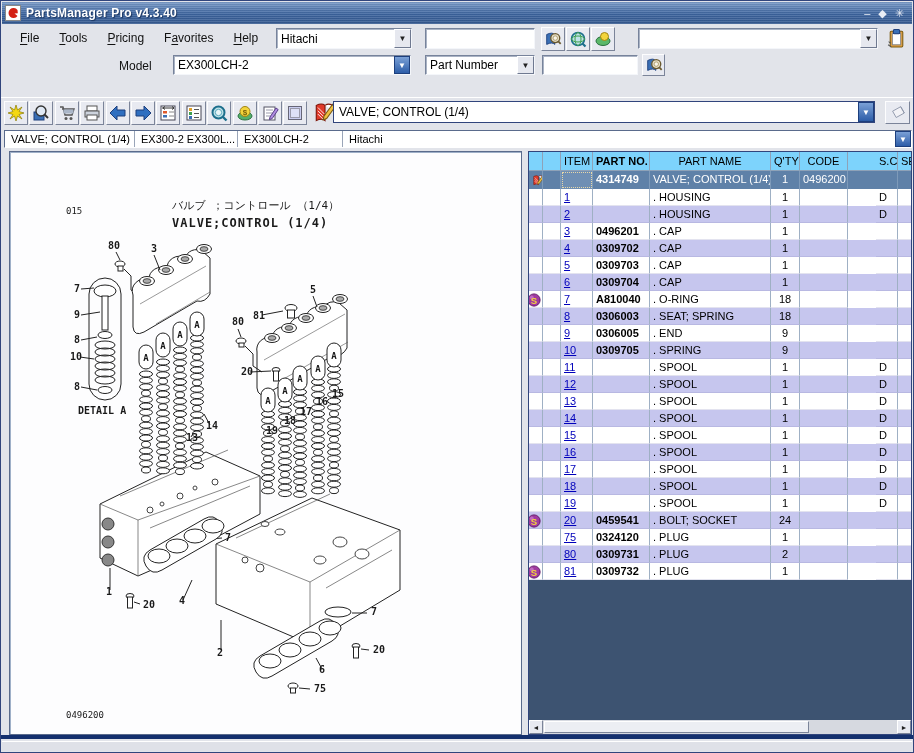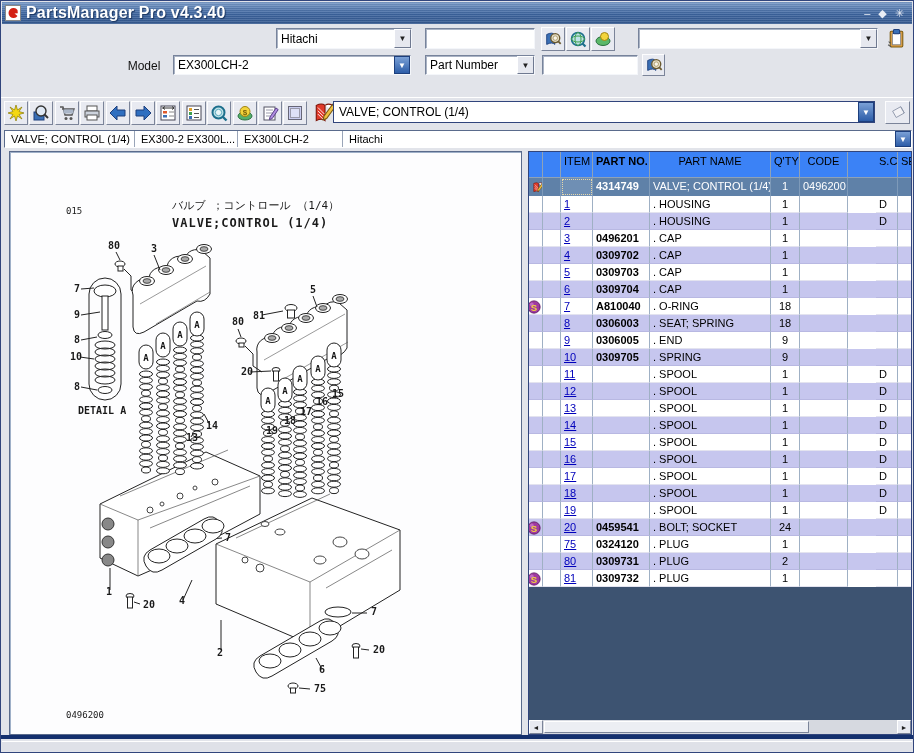--- a/index.html
+++ b/index.html
@@ -5,38 +5,38 @@
   html,body{margin:0;padding:0;background:#9aa3b5;}
   *{box-sizing:border-box;font-family:"Liberation Sans","DejaVu Sans",sans-serif;}
   #win{position:relative;width:914px;height:753px;background:#e2e4ea;border:1px solid #31457c;overflow:hidden;}
 
   
   #titlebar{position:absolute;left:1px;top:1px;right:1px;height:22px;
     background:linear-gradient(#7b9cc9,#3c649e 55%,#35598f);
     background-image:repeating-linear-gradient(0deg,rgba(255,255,255,.12) 0 1px,rgba(0,0,0,.05) 1px 2px),linear-gradient(#7b9cc9,#3c649e 55%,#35598f);
     display:flex;align-items:center;color:#fff;}
   #app-logo{width:16px;height:16px;margin:0 5px 0 3px;background:#fff;border:1px solid #888;display:flex;align-items:center;justify-content:center;}
-  #title-text{font-size:16px;font-weight:bold;text-shadow:1px 1px 1px #1a3560;letter-spacing:.2px;}
+  #title-text{font-size:12px;font-weight:bold;text-shadow:1px 1px 1px #1a3560;letter-spacing:.2px;}
   #win-controls{margin-left:auto;display:flex;gap:8px;padding-right:8px;font-size:11px;color:#e9edf5;}
   #win-controls span{cursor:default;line-height:11px;}
 
   
   .chrome{position:absolute;background:transparent;}
   #menubar{left:2px;top:25px;height:24px;display:flex;align-items:center;gap:2px;padding-left:8px;font-size:12px;}
   .menu-item{padding:3px 9px;color:#111;}
   .menu-item u{text-underline-offset:2px;}
 
   .combo{position:absolute;background:#fff;border:1px solid;border-color:#77839b #f4f6fa #f4f6fa #77839b;box-shadow:inset 1px 1px 0 #aab3c4;font-size:12px;display:flex;align-items:center;}
   .combo .val{flex:1;padding:0 4px;white-space:nowrap;overflow:hidden;}
   .combo .arrow-gray{width:17px;align-self:stretch;background:#e6e8ef;border:1px solid;border-color:#fff #6f7990 #6f7990 #fff;display:flex;align-items:center;justify-content:center;font-size:8px;color:#222;}
   .combo .arrow-blue{width:16px;align-self:stretch;background:linear-gradient(#7aa0d6,#2d5da8);border:1px solid #1d3f7d;display:flex;align-items:center;justify-content:center;font-size:8px;color:#fff;}
   .inputbox{position:absolute;background:#fff;border:1px solid;border-color:#77839b #f4f6fa #f4f6fa #77839b;box-shadow:inset 1px 1px 0 #aab3c4;font-size:12px;padding:0 4px;}
   .toolbtn{position:absolute;width:24px;height:24px;background:#e8eaf1;border:1px solid;border-color:#fdfdfe #7b8499 #7b8499 #fdfdfe;display:flex;align-items:center;justify-content:center;padding:0;}
   .toolbtn svg{width:18px;height:18px;}
-  #model-label{position:absolute;left:118px;top:58px;width:50px;text-align:center;font-size:12px;color:#111;}
+  #model-label{position:absolute;left:118px;top:58px;width:50px;text-align:left;font-size:12px;color:#111;}
 
   
   #tab-row{position:absolute;left:0;top:74px;width:100%;height:22px;}
   #session-tab{position:absolute;left:4px;top:1px;height:21px;padding:3px 10px 0 10px;font-size:12px;
     background:#eceef3;border:1px solid #8a93a7;border-bottom:none;border-radius:3px 3px 0 0;}
 
   
   #toolbar{position:absolute;left:0;top:96px;width:100%;height:31px;border-top:1px solid #fff;}
   #assembly-combo{left:332px;top:3px;width:542px;height:22px;position:absolute;background:#fff;border:1px solid #31457c;font-size:12px;display:flex;align-items:center;}
   #page-btn{left:884px;top:3px;width:25px;height:23px;}
@@ -53,21 +53,21 @@
   #ctx-arrow{width:16px;background:linear-gradient(#7aa0d6,#2d5da8);border:1px solid #1d3f7d;color:#fff;font-size:8px;display:flex;align-items:center;justify-content:center;}
 
   
   #content{position:absolute;left:0;top:150px;width:914px;height:588px;border-bottom:4px solid #14306e;}
   #drawing-panel{position:absolute;left:8px;top:0;width:513px;height:584px;background:#fdfdfe;border:1px solid #5a6b8c;box-shadow:inset 1px 1px 0 #9fb0c8;}
   #drawing-panel svg{display:block;}
 
   #table-panel{position:absolute;left:527px;top:0;width:384px;height:584px;background:#3d5371;border:1px solid #31457c;overflow:hidden;}
   .trow{display:flex;width:100%;font-size:11px;}
   .trow .c{border-right:1px solid #9fb0c4;padding:2px 3px 0 3px;overflow:hidden;white-space:nowrap;}
-  #thead{height:26px;background:#3b82f6;border-bottom:1px solid #8ea2b8;}
+  #thead{height:19px;background:#7dd3fc;border-bottom:1px solid #8ea2b8;}
   #thead .c{font-size:11px;color:#000;text-align:center;padding-top:3px;border-right:1px solid #8ea2b8;}
   .c0{width:14px;}.c1{width:18px;}.c2{width:32px;}.c3{width:57px;font-weight:bold;}.c4{width:121px;}
   .c5{width:29px;text-align:center;}.c6{width:48px;}.c7{width:22px;margin-left:28px;}.c8{flex:1;border-right:none!important;}
   #product-row{height:18px;background:#5f81a8;color:#fff;}
   #product-row .c{border-right:1px solid #7e9ab9;padding-top:2px;}
   #product-row .focus-cell{outline:1px dotted #e8d8a8;outline-offset:-2px;background:#6f8fb4;}
   .item-row{height:17px;background:#fff;}
   .item-row.alt{background:#c6c6ee;}
   .item-row .c{border-bottom:1px solid #e3e3ef;}
   .item-row.alt .c{border-bottom:1px solid #b8b8e2;}
@@ -198,20 +198,27 @@
         </svg>
     </div>
     <span id="title-text">PartsManager Pro v4.3.40</span>
     <div id="win-controls">
       <span>–</span>
       <span>◆</span>
       <span>✳</span>
     </div>
   </div>
 
+  <div id="menubar" class="chrome">
+      <span class="menu-item"><u>F</u>ile</span>
+      <span class="menu-item"><u>T</u>ools</span>
+      <span class="menu-item"><u>P</u>ricing</span>
+      <span class="menu-item">F<u>a</u>vorites</span>
+      <span class="menu-item"><u>H</u>elp</span>
+    </div>
 
   <div class="combo" style="left:275px;top:27px;width:136px;height:21px;">
     <span class="val">Hitachi</span>
     <span class="arrow-gray">▼</span>
   </div>
   <input class="inputbox" style="left: 424px; top: 27px; width: 110px; height: 21px;" value="">
   <button class="toolbtn" style="left:540px;top:26px;">
       <svg>
         <use href="#ic-booksearch"></use>
       </svg>

